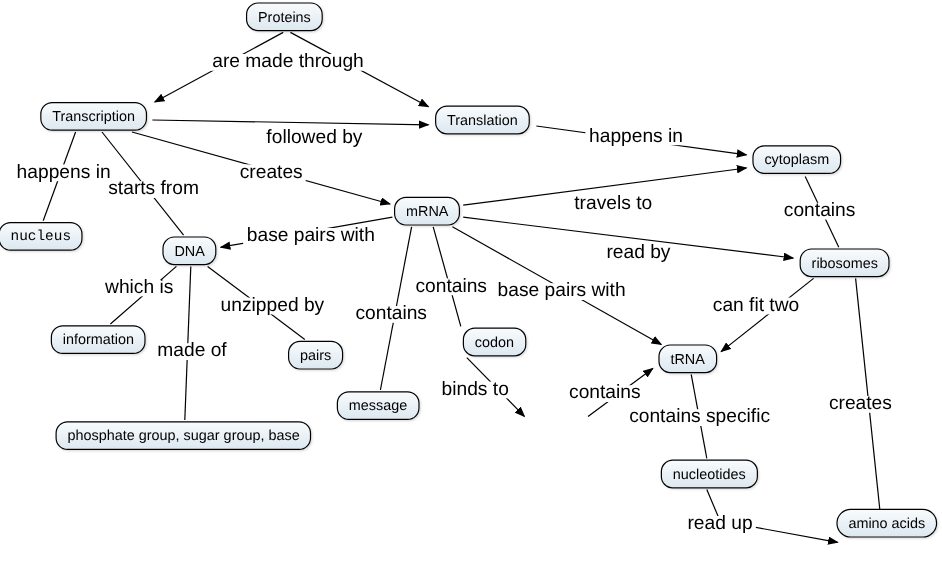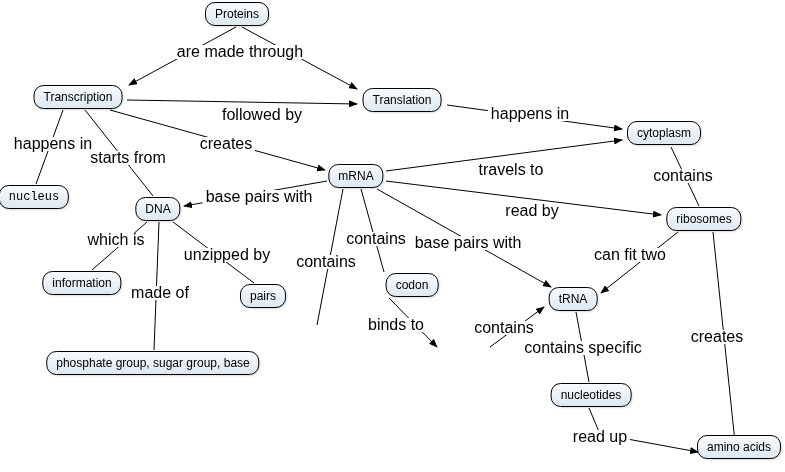--- a/index.html
+++ b/index.html
@@ -107,16 +107,17 @@
     <div class="node" style="left: 402px; top: 100px;">Translation</div>
     <div class="node" style="left: 664px; top: 133px;">cytoplasm</div>
     <div class="node" style="left: 356px; top: 176px;">mRNA</div>
     <div class="node" style="left: 34px; top: 197px; font-family: Liberation Mono, monospace;">nucleus</div>
     <div class="node" style="left: 158px; top: 209px;">DNA</div>
     <div class="node" style="left: 704px; top: 219px;">ribosomes</div>
     <div class="node" style="left: 82px; top: 283px;">information</div>
     <div class="node" style="left: 263px; top: 296px;">pairs</div>
     <div class="node" style="left: 400px; top: 285px; margin-left: 12px;">codon</div>
     <div class="node" style="left: 573px; top: 299px;">tRNA</div>
+    <div class="node" style="left: 315px; top: 338px;">message</div>
     <div class="node" style="left: 153px; top: 363px;">phosphate group, sugar group, base</div>
     <div class="node" style="left: 591px; top: 395px;">nucleotides</div>
-    <div class="node" style="left: 739px; top: 447px;">amino acids</div>
+    <div class="node" style="left: 739px; top: 436px; border-radius: 12px;">amino acids</div>
   </div>
 
 </body></html>

